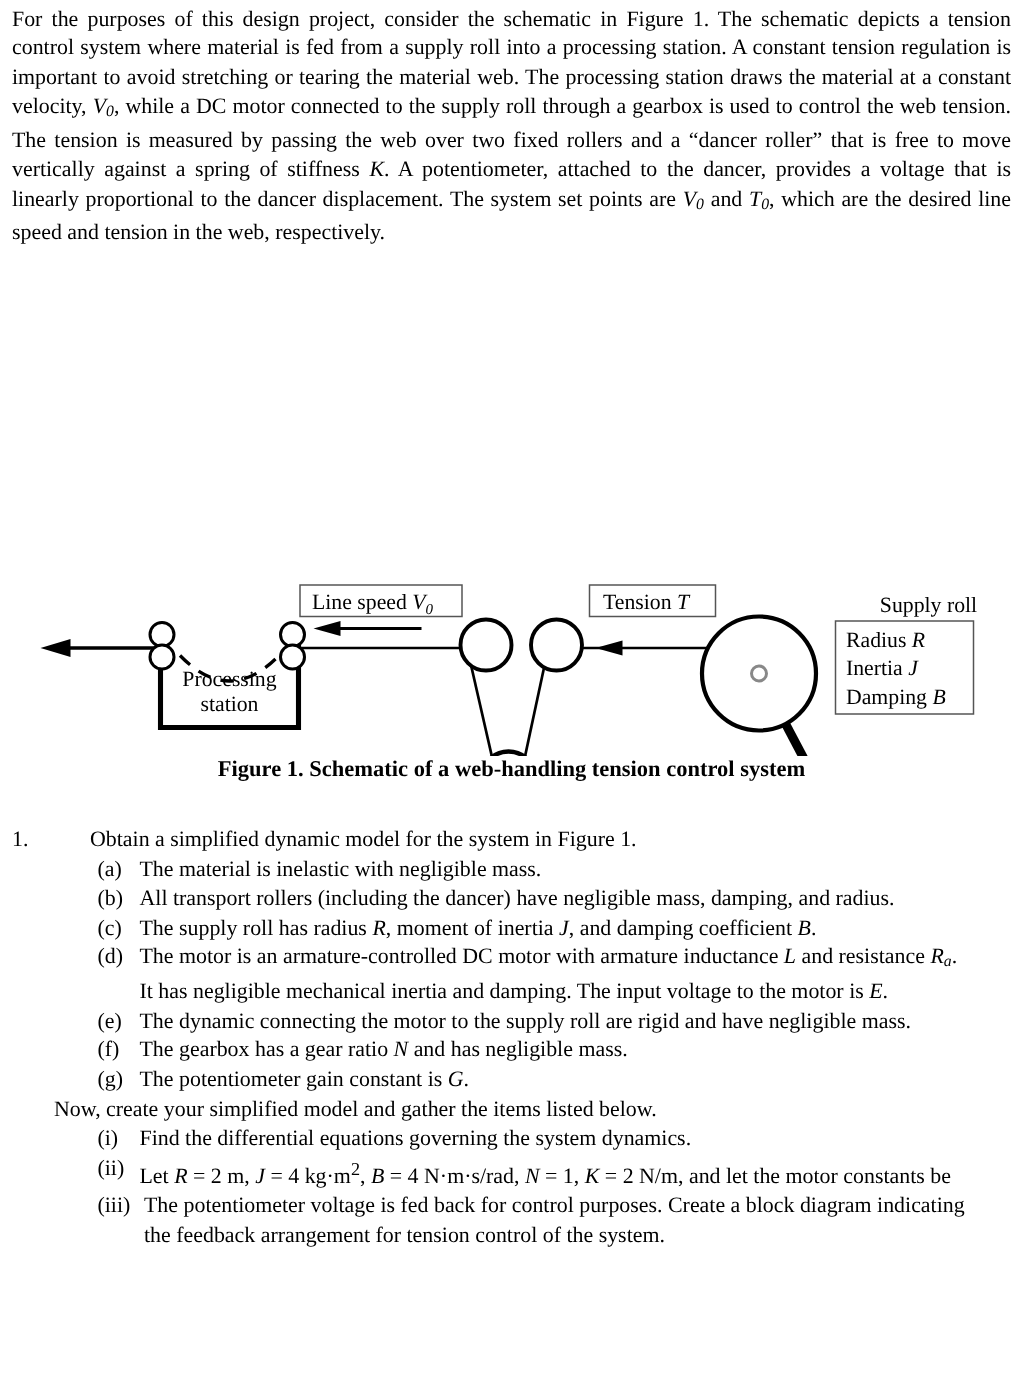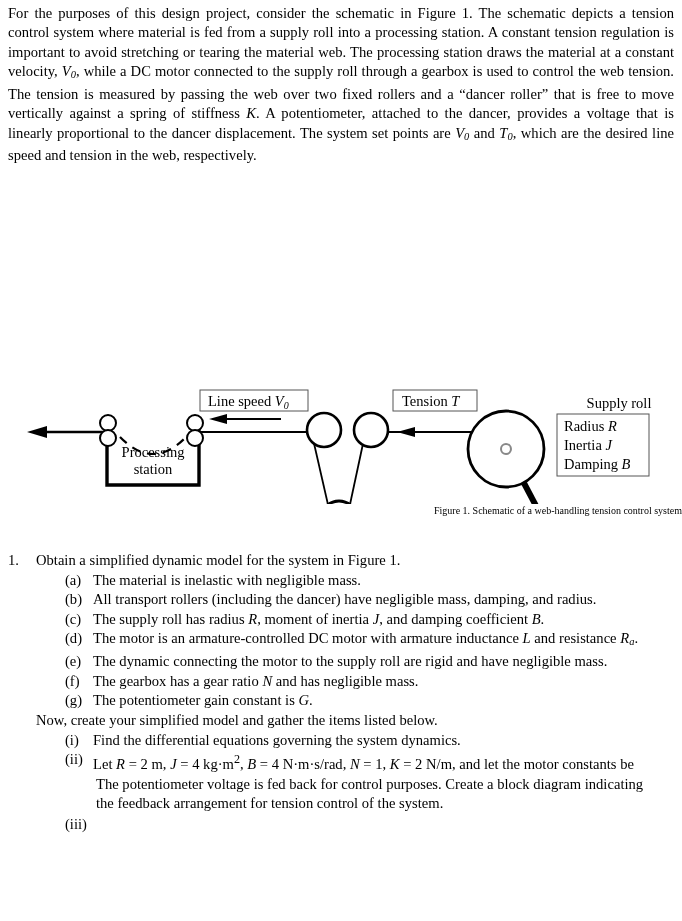--- a/index.html
+++ b/index.html
@@ -44,65 +44,64 @@
     height: 318px;
     margin-left: 19px;
   }
   .figure svg { display: block; }
 
   .fig-caption {
     position: absolute;
     left: 0;
     top: 505px;
     width: 682px;
-    text-align: right;
-    font-size: 10px;
-    font-weight: normal;
+    text-align: center;
+    font-size: 15px;
+    font-weight: bold;
   }
 
   
   .body-block {
     position: absolute;
     left: 8px;
     top: 551px;
     width: 666px;
     font-size: 14.6px;
     line-height: 19.6px;
   }
   .q-row {
     display: flex;
     align-items: flex-start;
   }
   .q-num {
     width: 28px;
     flex: 0 0 28px;
     text-align: left;
   }
-  .q-text { flex: 1 1 auto; }
+  .q-text { flex: 1 1 auto; margin-left: 24px; }
 
   .lead {
     margin-top: 20px;
     margin-left: 28px;
   }
   .sublist {
     margin-left: 57px;
     margin-top: 0px;
   }
   .s-row {
     display: flex;
     align-items: flex-start;
   }
   .s-lab {
     width: 28px;
     flex: 0 0 28px;
   }
   .s-lab.wide {
     width: 31px;
     flex: 0 0 31px;
-    margin-top: 40px;
   }
   .s-text {
     flex: 1 1 auto;
     text-align: justify;
     text-justify: inter-word;
   }
   .s-text .cont { display: block; }
   .lead2 {
     margin-left: 28px;
   }
@@ -297,21 +296,21 @@
       <div class="s-row">
         <div class="s-lab">(b)</div>
         <div class="s-text">All transport rollers (including the dancer) have negligible mass, damping, and radius.</div>
       </div>
       <div class="s-row">
         <div class="s-lab">(c)</div>
         <div class="s-text">The supply roll has radius <i class="v">R</i>, moment of inertia <i class="v">J</i>, and damping coefficient <i class="v">B</i>.</div>
       </div>
       <div class="s-row">
         <div class="s-lab">(d)</div>
-        <div class="s-text">The motor is an armature-controlled DC motor with armature inductance <i class="v">L</i> and resistance <i class="v">R<span class="sub">a</span></i>.</div>
+        <div class="s-text">The motor is an armature-controlled DC motor with armature inductance <i class="v">L</i> and resistance <i class="v">R<span class="sub">a</span></i>.<span class="cont">It has negligible mechanical inertia and damping. The input voltage to the motor is <i class="v">E</i>.</span></div>
       </div>
       <div class="s-row">
         <div class="s-lab">(e)</div>
         <div class="s-text">The dynamic connecting the motor to the supply roll are rigid and have negligible mass.</div>
       </div>
       <div class="s-row">
         <div class="s-lab">(f)</div>
         <div class="s-text">The gearbox has a gear ratio <i class="v">N</i> and has negligible mass.</div>
       </div>
       <div class="s-row">

